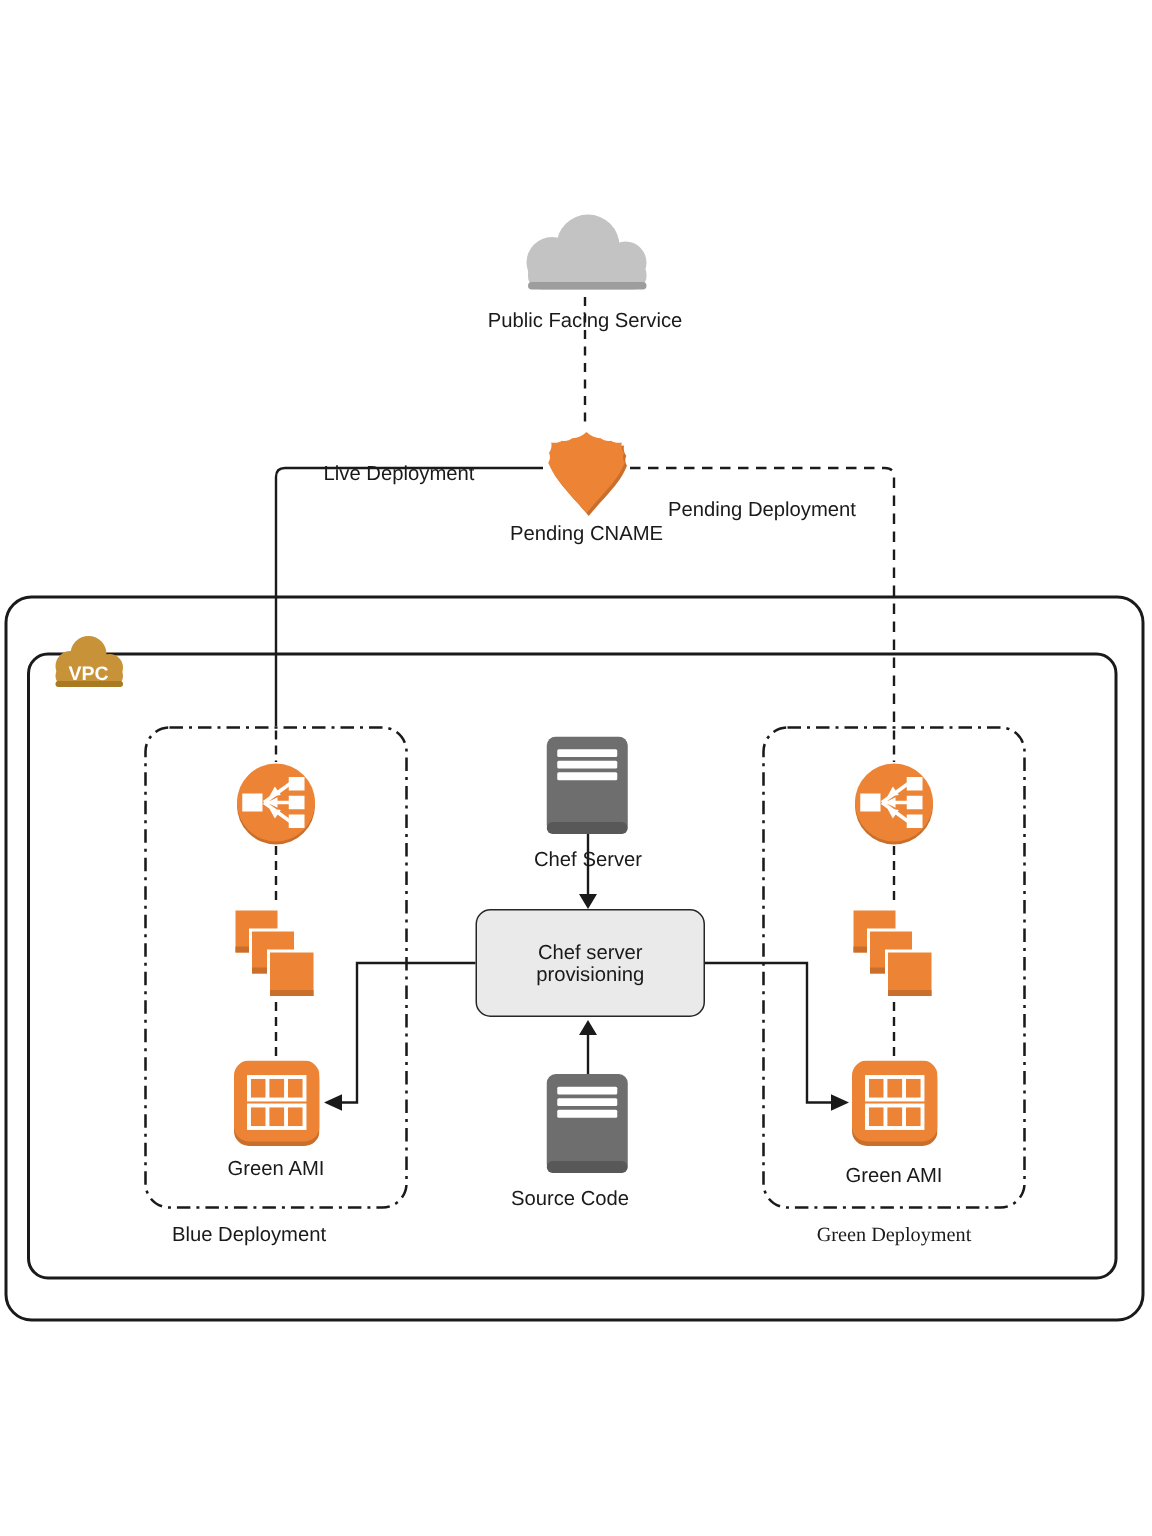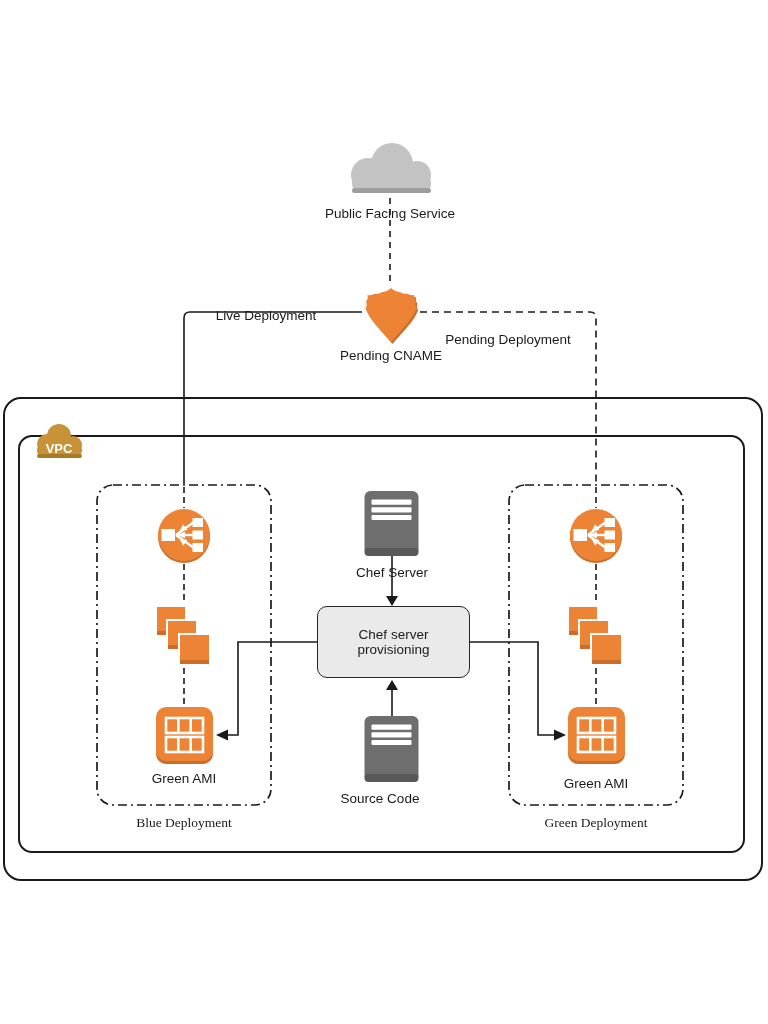--- a/index.html
+++ b/index.html
@@ -221,16 +221,16 @@
   </div>
 
   <div class="label" style="left:290px;top:206px;width:200px;">Public Facing Service</div>
   <div class="label" style="left:191px;top:296px;width:150px;margin-top:12px;">Live Deployment</div>
   <div class="label" style="left:428px;top:296px;width:160px;margin-top:36px;">Pending Deployment</div>
   <div class="label" style="left:311px;top:348px;width:160px;">Pending CNAME</div>
   <div class="label" style="left:322px;top:565px;width:140px;">Chef Server</div>
   <div class="label" style="left:310px;top:791px;width:140px;">Source Code</div>
   <div class="label" style="left:114px;top:771px;width:140px;">Green AMI</div>
   <div class="label" style="left:526px;top:776px;width:140px;">Green AMI</div>
-  <div class="label" style="left:94px;top:815px;width:180px;font-family:Liberation Serif, serif;">Blue Deployment</div>
+  <div class="label" style="left:76px;top:815px;width:180px;">Blue Deployment</div>
   <div class="label" style="left:506px;top:815px;width:180px;font-family:Liberation Serif, serif;">Green Deployment</div>
 
 </div>
 
 </body></html>

